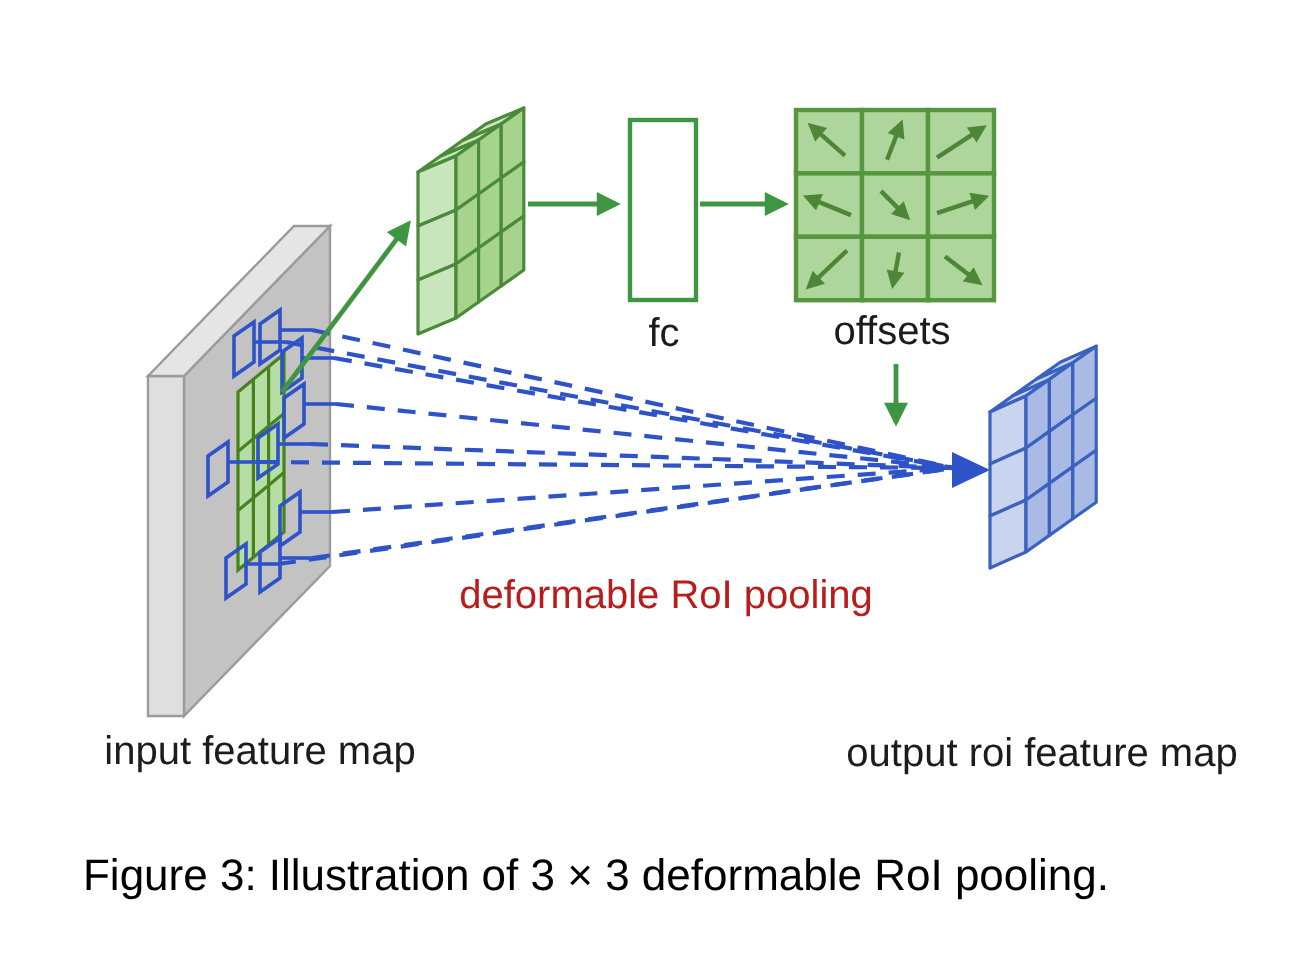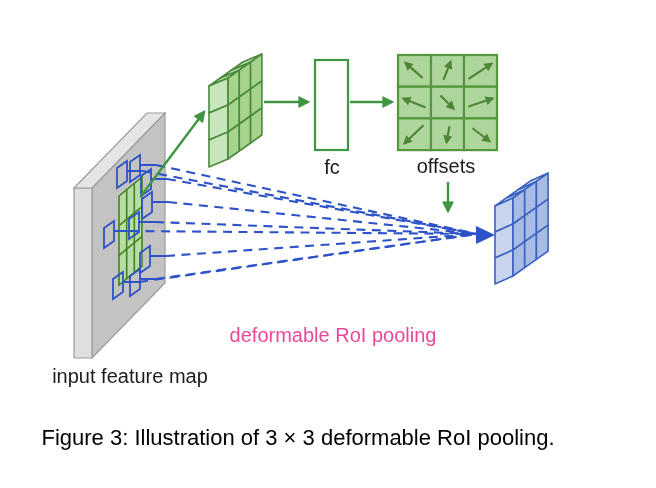--- a/index.html
+++ b/index.html
@@ -1,21 +1,21 @@
 <!DOCTYPE html>
 <html><head>
 <meta charset="utf-8">
 <style>
   html,body{margin:0;padding:0;background:#ffffff;}
   .stage{position:relative;width:656px;height:488px;background:#ffffff;overflow:hidden;
          font-family:"Liberation Sans",sans-serif;border-radius:10px;}
   .stage svg{position:absolute;left:0;top:0;}
   .lbl{position:absolute;transform:translateX(-50%);white-space:nowrap;
        font-size:20px;color:#1c1c1c;line-height:1.1;}
-  .lbl.blue{color:#ec4899;margin-top:37px;}
+  .lbl.blue{color:#b91c1c;}
   .caption{position:absolute;transform:translateX(-50%);white-space:nowrap;
        font-family:Liberation Sans, sans-serif;font-size:22px;color:#000000;}
 </style>
 </head>
 <body>
 
 <div class="stage">
 
   <svg id="fig-svg" width="656" height="488" viewBox="0 0 656 488">
     <defs>
@@ -139,14 +139,15 @@
         <line x1="264" y1="102" x2="308" y2="102" stroke="#3f9642" stroke-width="2.4" marker-end="url(#mgreen)"></line>
         <line x1="350" y1="102" x2="392" y2="102" stroke="#3f9642" stroke-width="2.4" marker-end="url(#mgreen)"></line>
         <line x1="448" y1="182" x2="448" y2="211" stroke="#3f9642" stroke-width="2.4" marker-end="url(#mgreen)"></line>
       </g>
   </svg>
 
   <div class="lbl" style="left:332px;top:156px;">fc</div>
   <div class="lbl" style="left:446px;top:155px;">offsets</div>
   <div class="lbl blue" style="left:333px;top:287px;">deformable RoI pooling</div>
   <div class="lbl" style="left:130px;top:365px;">input feature map</div>
+  <div class="lbl" style="left:521px;top:366px;">output roi feature map</div>
   <div class="caption" style="left:298px;top:425px;">Figure 3: Illustration of 3 × 3 deformable RoI pooling.</div>
 </div>
 
 </body></html>

